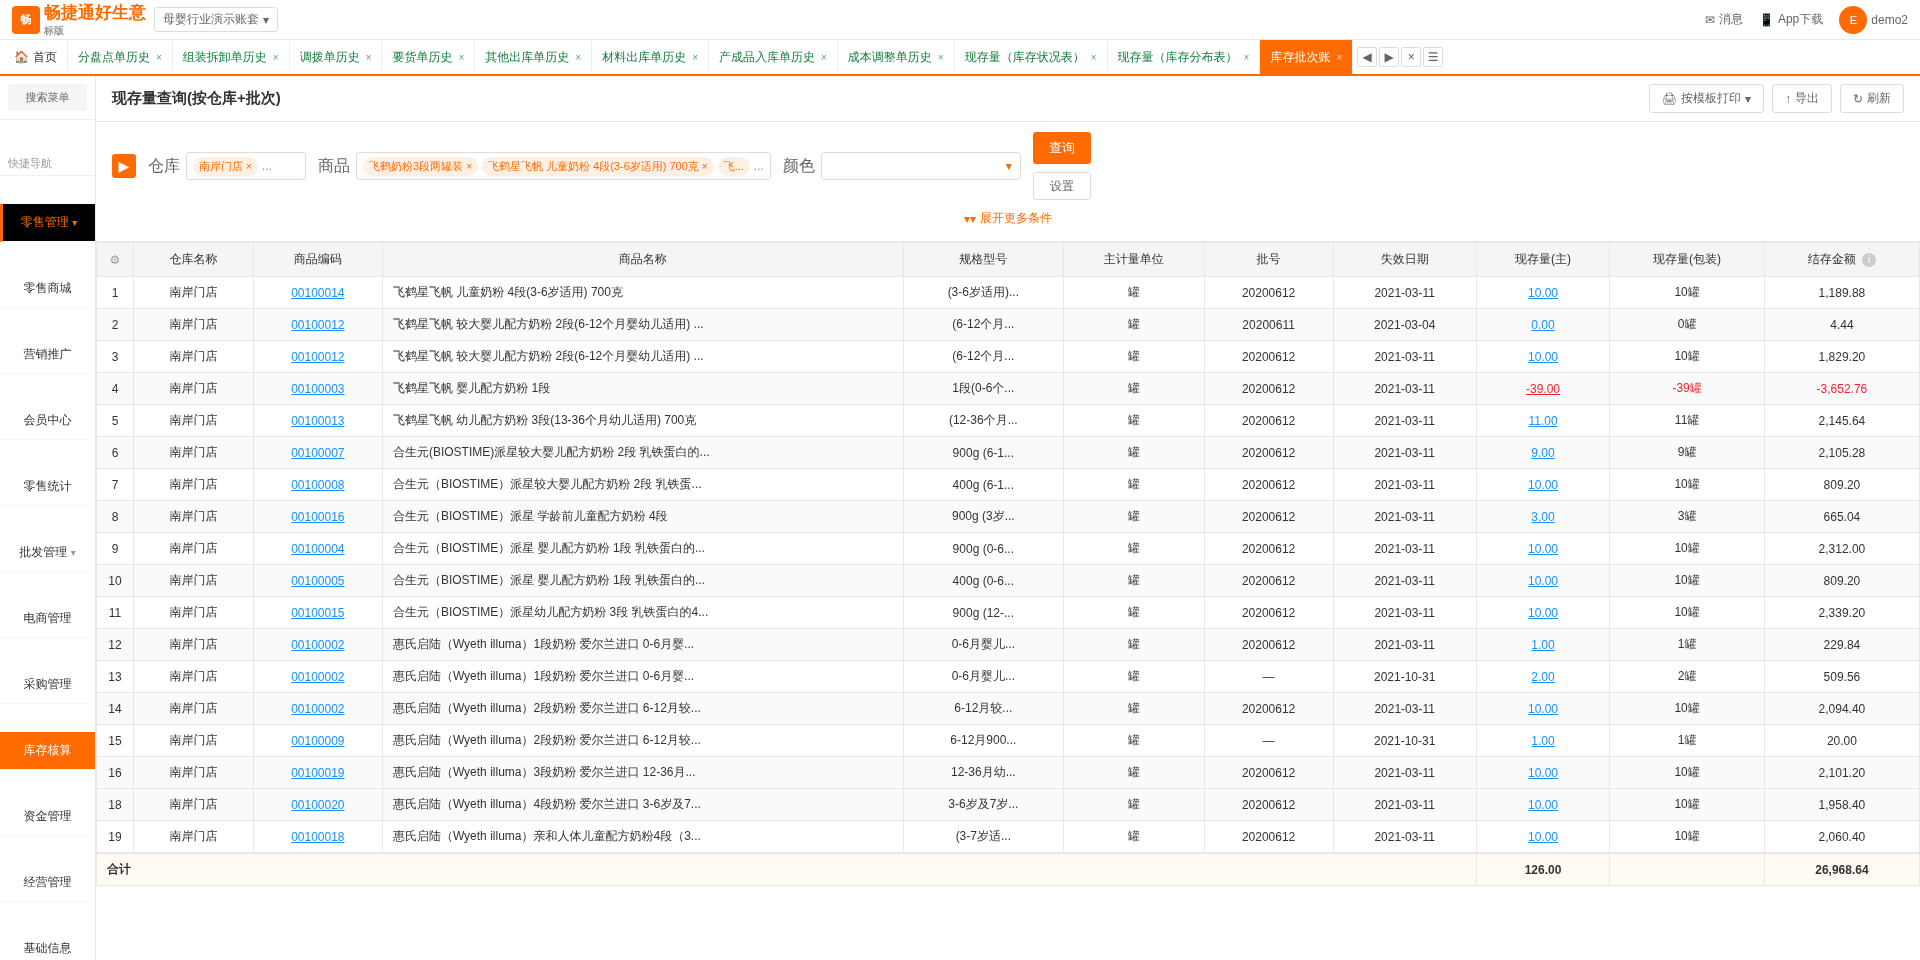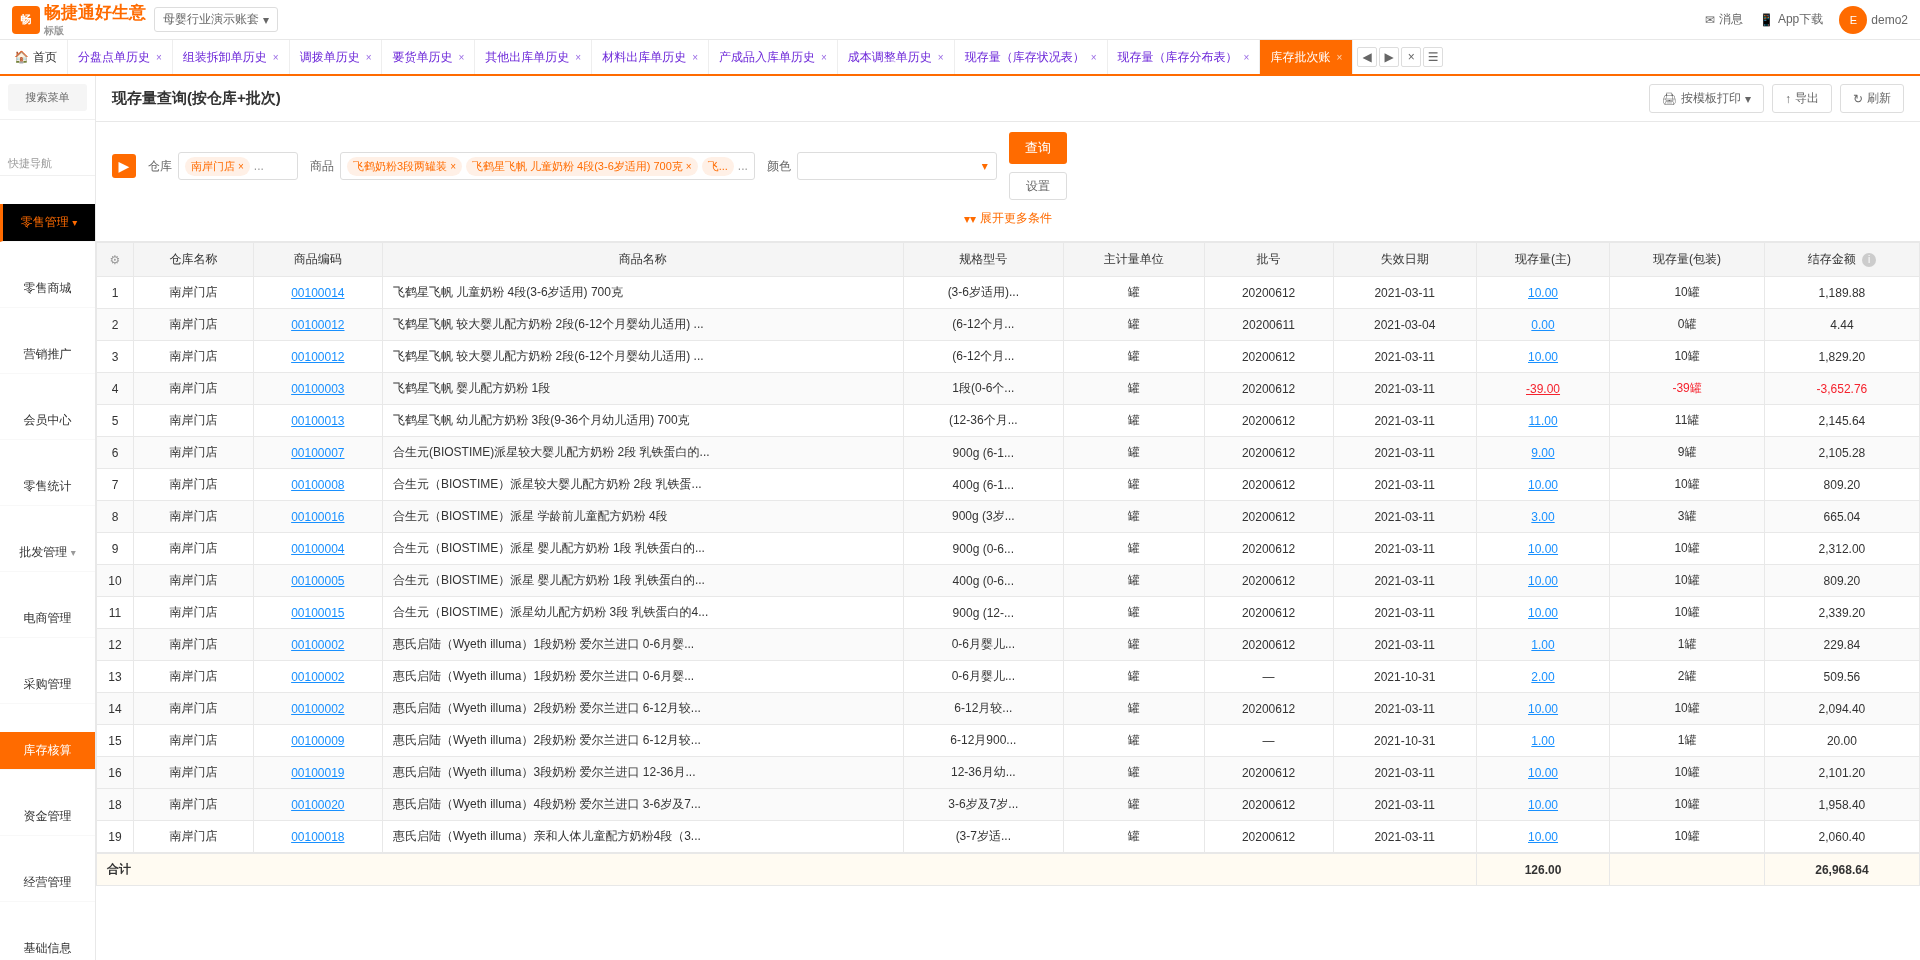--- a/index.html
+++ b/index.html
@@ -10,21 +10,21 @@
     .top-bar-left { display: flex; align-items: center; gap: 8px; }
     .logo-area { display: flex; align-items: center; gap: 4px; color: #ff6b00; font-weight: bold; font-size: 13px; }
     .logo-icon { width: 28px; height: 28px; background: #ff6b00; border-radius: 4px; display: flex; align-items: center; justify-content: center; color: white; font-size: 11px; }
     .top-bar-selector { display: flex; align-items: center; gap: 4px; color: #666; font-size: 12px; border: 1px solid #ddd; padding: 3px 8px; border-radius: 3px; cursor: pointer; }
     .top-bar-right { display: flex; align-items: center; gap: 16px; color: #666; font-size: 12px; }
     .top-bar-right-item { display: flex; align-items: center; gap: 4px; cursor: pointer; }
     .avatar { width: 28px; height: 28px; border-radius: 50%; background: #ff6b00; display: flex; align-items: center; justify-content: center; color: white; font-size: 11px; }
 
     
     .tab-bar { height: 36px; background: #fff; display: flex; align-items: center; border-bottom: 2px solid #ff6b00; overflow: hidden; padding: 0 4px; }
-    .tab { display: flex; align-items: center; gap: 4px; padding: 0 10px; height: 36px; cursor: pointer; white-space: nowrap; font-size: 12px; color: #6d28d9; border-right: 1px solid #eee; position: relative; }
+    .tab { display: flex; align-items: center; gap: 4px; padding: 0 10px; height: 36px; cursor: pointer; white-space: nowrap; font-size: 12px; color: #15803d; border-right: 1px solid #eee; position: relative; }
     .tab.home { background: #fff; color: #333; }
     .tab.active { background: #ff6b00; color: white; }
     .tab .close-x { font-size: 10px; cursor: pointer; opacity: 0.7; margin-left: 2px; }
     .tab-nav-btns { display: flex; align-items: center; gap: 2px; margin-left: 4px; }
     .tab-nav-btn { width: 20px; height: 20px; display: flex; align-items: center; justify-content: center; cursor: pointer; color: #666; font-size: 12px; border: 1px solid #ddd; border-radius: 2px; }
 
     
     .layout { display: flex; height: calc(960px - 76px); }
 
     
@@ -42,21 +42,21 @@
     .page-header { background: #fff; padding: 8px 16px; border-bottom: 1px solid #e8e8e8; display: flex; align-items: center; justify-content: space-between; }
     .page-title { font-size: 15px; font-weight: bold; color: #333; }
     .page-actions { display: flex; align-items: center; gap: 8px; }
     .action-btn { display: flex; align-items: center; gap: 4px; padding: 5px 12px; border: 1px solid #ddd; border-radius: 3px; cursor: pointer; font-size: 12px; color: #666; background: #fff; }
 
     
     .filter-area { background: #fff; padding: 10px 16px; border-bottom: 1px solid #e8e8e8; }
     .filter-row { display: flex; align-items: center; gap: 12px; flex-wrap: wrap; }
     .filter-expand-btn { display: flex; align-items: center; gap: 4px; cursor: pointer; color: #ff6b00; font-size: 12px; justify-content: center; padding: 4px; margin-top: 6px; }
     .filter-group { display: flex; align-items: center; gap: 6px; }
-    .filter-label { font-size: 12px; color: #666; white-space: nowrap; }
+    .filter-label { font-size: 16px; color: #666; white-space: nowrap; }
     .filter-expand-toggle { width: 24px; height: 24px; background: #ff6b00; color: white; border: none; cursor: pointer; font-size: 14px; border-radius: 3px; display: flex; align-items: center; justify-content: center; flex-shrink: 0; }
     .filter-tags { display: flex; align-items: center; gap: 4px; flex-wrap: wrap; min-width: 120px; border: 1px solid #ddd; border-radius: 3px; padding: 3px 6px; background: #fff; min-height: 28px; }
     .filter-tag { background: #fff0e6; color: #ff6b00; padding: 2px 6px; border-radius: 10px; font-size: 11px; display: flex; align-items: center; gap: 3px; }
     .filter-tag-close { cursor: pointer; font-size: 10px; }
     .filter-dots { color: #999; font-size: 12px; }
     .filter-dropdown-arrow { color: #ff6b00; font-size: 12px; cursor: pointer; }
     .filter-color-box { display: flex; align-items: center; gap: 4px; border: 1px solid #ddd; border-radius: 3px; padding: 3px 8px; min-width: 200px; background: #fff; min-height: 28px; }
 
     
     .table-area { flex: 1; overflow: auto; background: #fff; margin: 0; }
@@ -390,21 +390,21 @@
     <td>20200612</td>
     <td>2021-03-11</td>
     <td class="td-negative td-link">-39.00</td>
     <td class="td-negative">-39罐</td>
     <td class="td-negative">-3,652.76</td>
   </tr>
             <tr>
     <td>5</td>
     <td>南岸门店</td>
     <td class="td-link">00100013</td>
-    <td class="td-left" style="max-width:300px;overflow:hidden;text-overflow:ellipsis;white-space:nowrap;" title="飞鹤星飞帆 幼儿配方奶粉 3段(12-36个月幼儿适用) 700克">飞鹤星飞帆 幼儿配方奶粉 3段(9-36个月幼儿适用) 700克</td>
+    <td class="td-left" style="max-width:300px;overflow:hidden;text-overflow:ellipsis;white-space:nowrap;" title="飞鹤星飞帆 幼儿配方奶粉 3段(12-36个月幼儿适用) 700克">飞鹤星飞帆 幼儿配方奶粉 3段(13-36个月幼儿适用) 700克</td>
     <td>(12-36个月...</td>
     <td>罐</td>
     <td>20200612</td>
     <td>2021-03-11</td>
     <td class="td-link">11.00</td>
     <td class="">11罐</td>
     <td class="">2,145.64</td>
   </tr>
             <tr class="alt">
     <td>6</td>

